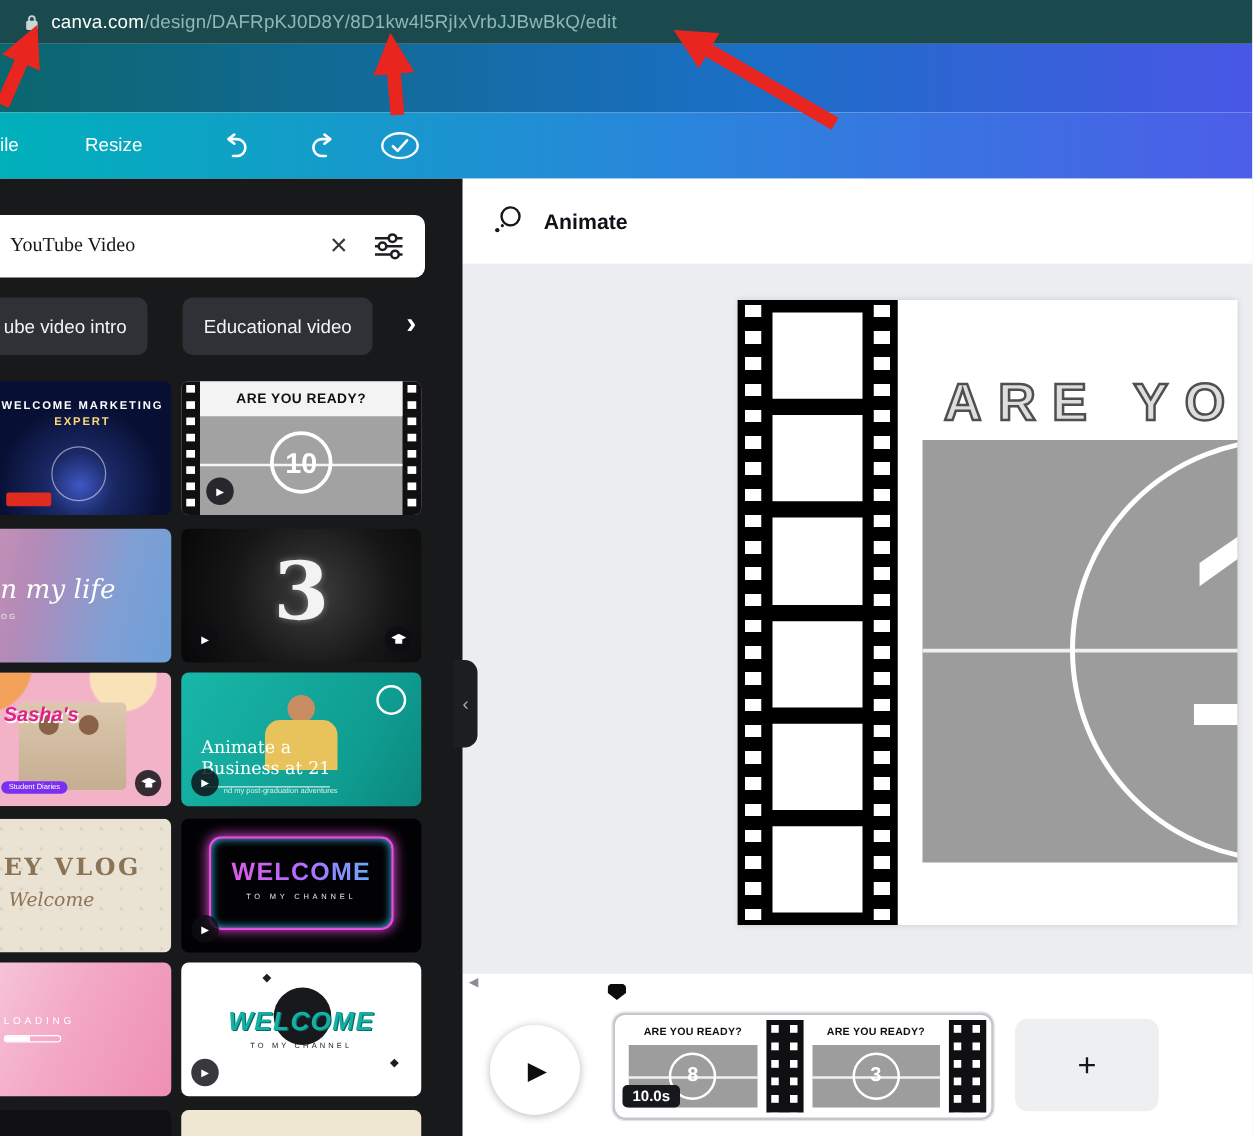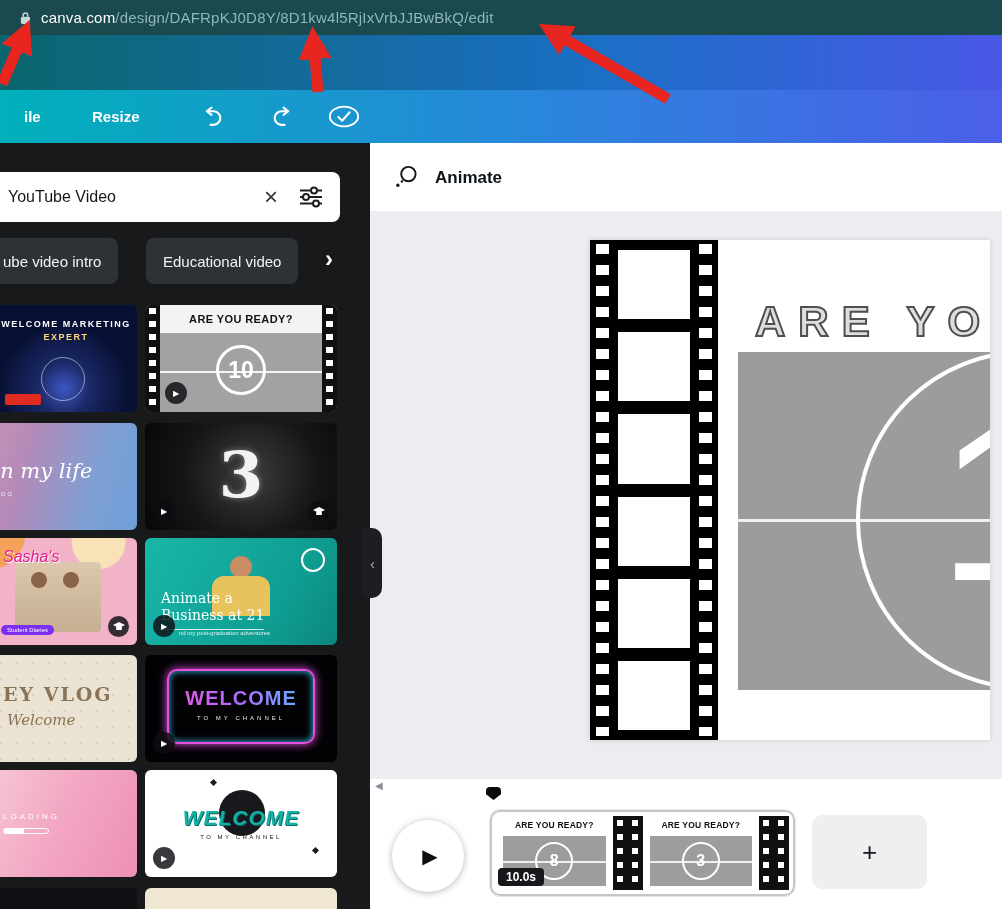--- a/index.html
+++ b/index.html
@@ -15,34 +15,34 @@
   .url .domain { color:#ffffff; }
   .url .path { color:#8fb6b8; }
 
   
   .header-band { position:absolute; left:0; top:35px; width:100%; height:55px;
                  background:linear-gradient(90deg,#0a666d 0%, #1b6fc6 60%, #4957e6 100%); }
   .toolbar { position:absolute; left:0; top:90px; width:100%; height:53px;
              background:linear-gradient(90deg,#00b0ba 0%, #2a85dc 55%, #4c5ee8 100%);
              color:#fff; }
   .tb-item { position:absolute; top:0; height:53px; display:flex; align-items:center;
-             font-weight:700; font-size:15px; color:#fff;padding-left:24px; }
+             font-weight:400; font-size:15px; color:#fff; }
   .tb-file { left:0px; }
   .tb-resize { left:68px; }
   .tb-undo { left:176px; }
   .tb-redo { left:246px; }
   .tb-cloud { left:303px; }
   .tb-icon-btn svg { display:block; }
 
   
   .sidebar { position:absolute; left:0; top:143px; width:370px; height:766px;
              background:#18191b; overflow:hidden; z-index:2; }
   .search-box { position:absolute; left:-16px; top:29px; width:356px; height:50px;
                 background:#ffffff; border-radius:8px; display:flex; align-items:center; }
-  .search-text { margin-left:24px; font-size:16px; color:#15171a; flex:1; }
+  .search-text { margin-left:24px; font-size:16px; color:#15171a; flex:1;font-family:Liberation Serif, serif; }
   .search-close { position:absolute; right:62px; font-size:24px; color:#33363a; line-height:1;
                   cursor:pointer; font-weight:400; }
   .search-filter { position:absolute; right:16px; display:flex; }
 
   .chip { position:absolute; top:95px; height:46px; background:#2e3136; border-radius:8px;
           color:#f2f3f4; font-size:15px; display:flex; align-items:center; padding:0 17px; }
   .chip1 { left:-14px; }
   .chip2 { left:146px; }
   .chips-more { position:absolute; left:325px; top:102px; color:#fff; font-size:24px; font-weight:700; }
 
@@ -96,21 +96,21 @@
                font-family:"DejaVu Serif", serif; font-size:64px; font-weight:700; color:#f3f3f3;
                text-shadow:0 0 6px rgba(255,255,255,.4); }
 
   
   .sasha { background:radial-gradient(circle at 22% -6%, #f4a259 0%, #f4a259 20%, rgba(244,162,89,0) 21%),
                       radial-gradient(circle at 80% 4%, #f9e2b8 0%, #f9e2b8 14%, rgba(249,226,184,0) 15%),
                       #f2b3c9; }
   .sasha-photo { position:absolute; left:70px; top:24px; width:86px; height:70px; border-radius:4px;
                  background:linear-gradient(#dcc8ae,#c5ae92); }
   .sasha-head { position:absolute; width:16px; height:16px; border-radius:50%; background:#8a6247; top:10px; }
-  .sasha-title { position:absolute; left:58px; top:10px; color:#e0218a; font-weight:400; font-size:16px;
+  .sasha-title { position:absolute; left:58px; top:26px; color:#e0218a; font-weight:700; font-size:16px;
                  font-style:italic; text-shadow:1px 1px 0 #fff; }
   .sasha-badge { position:absolute; left:56px; bottom:10px; background:#7b2ff2; color:#fff; font-size:6px;
                  padding:2px 6px; border-radius:6px; }
 
   
   .biz { background:linear-gradient(120deg,#18b7a9 0%, #0f9d91 70%, #0c877d 100%); }
   .biz-head { position:absolute; left:50%; top:18px; transform:translateX(-50%); width:22px; height:22px;
               border-radius:50%; background:#c98d64; }
   .biz-body { position:absolute; left:50%; top:38px; transform:translateX(-50%); width:58px; height:40px;
               border-radius:12px 12px 0 0; background:#e8c25a; }

